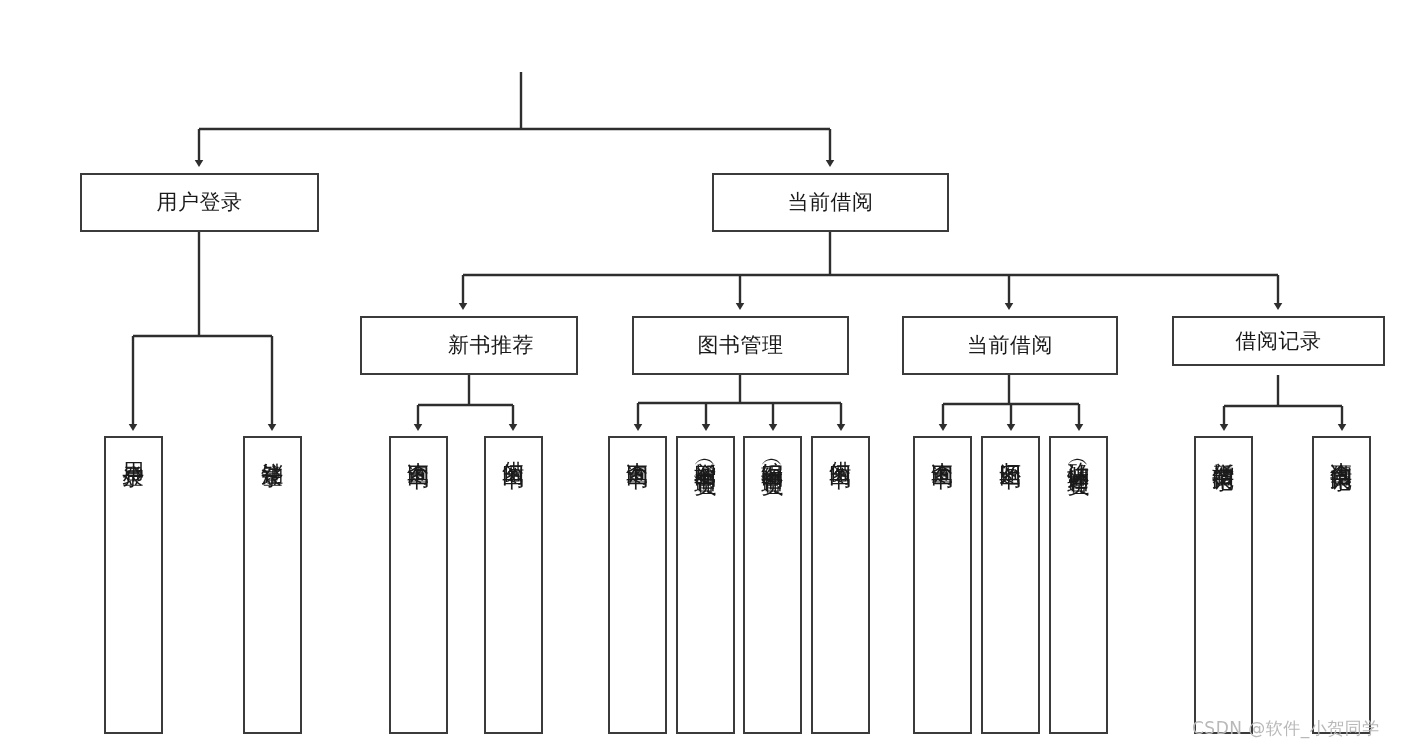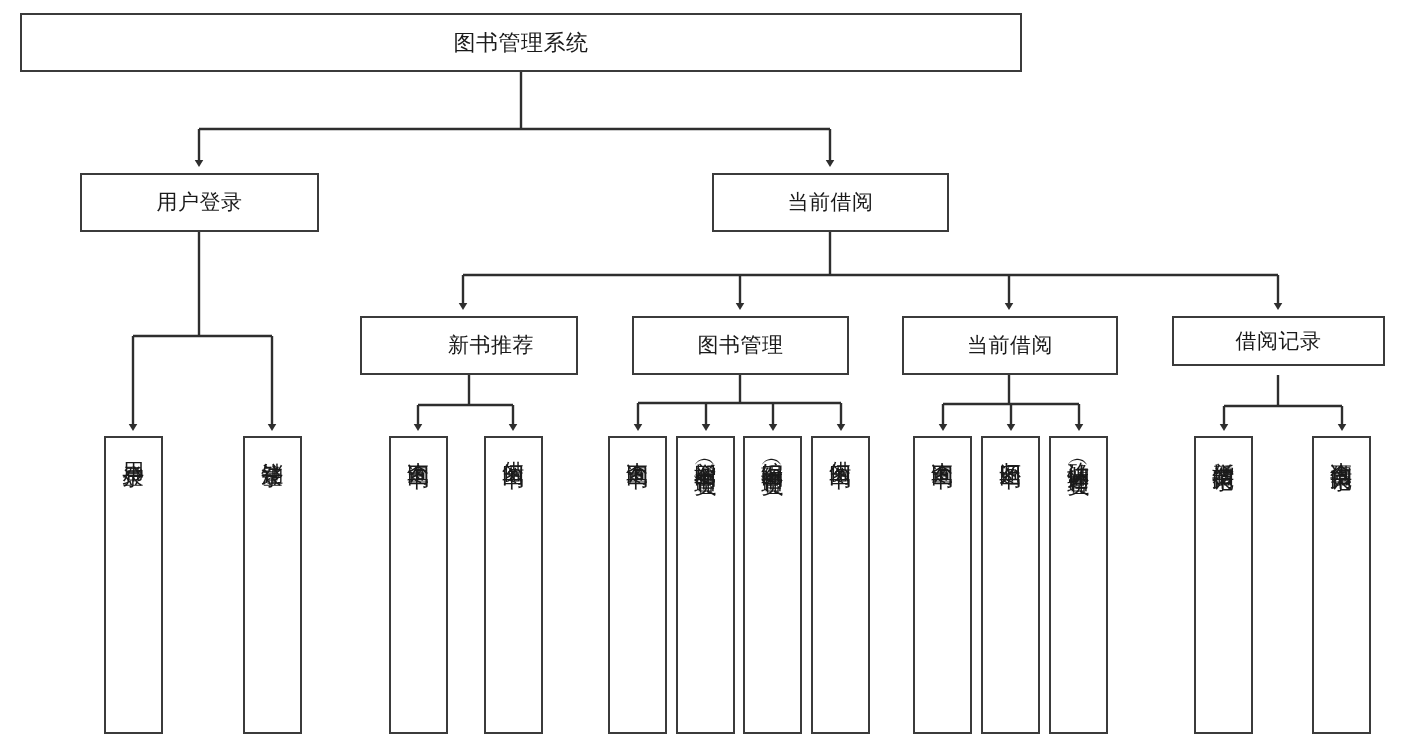--- a/index.html
+++ b/index.html
@@ -119,23 +119,20 @@
       <path d="M1011,404 L1011,427" marker-end="url(#arrow)"></path>
       <path d="M1079,404 L1079,427" marker-end="url(#arrow)"></path>
 
       <path d="M1278,375 L1278,406"></path>
       <path d="M1224,406 L1342,406"></path>
       <path d="M1224,406 L1224,427" marker-end="url(#arrow)"></path>
       <path d="M1342,406 L1342,427" marker-end="url(#arrow)"></path>
     </g>
   </svg>
 
-  <div class="node h-node root" style="left:20px; top:13px; width:1002px; height:59px;">
-    <span class="node-label">图书管理系统</span>
-  </div>
 
   <div class="node h-node" style="left:80px; top:173px; width:239px; height:59px;">
     <span class="node-label">用户登录</span>
   </div>
 
   <div class="node h-node" style="left:712px; top:173px; width:237px; height:59px;">
     <span class="node-label">当前借阅</span>
   </div>
 
   <div class="node h-node" style="left:360px; top:316px; width:218px; height:59px;padding-left:44px;">
@@ -199,14 +196,15 @@
   </div>
 
   <div class="node v-node" style="left:1194px; top:436px; width:59px; height:298px;">
     <span class="node-label">新增借阅记录</span>
   </div>
 
   <div class="node v-node" style="left:1312px; top:436px; width:59px; height:298px;">
     <span class="node-label">查询借阅记录</span>
   </div>
 
+  <div class="watermark" style="left:1192px; top:717px;">CSDN @软件_小贺同学</div>
 
 </div>
 
 </body></html>

